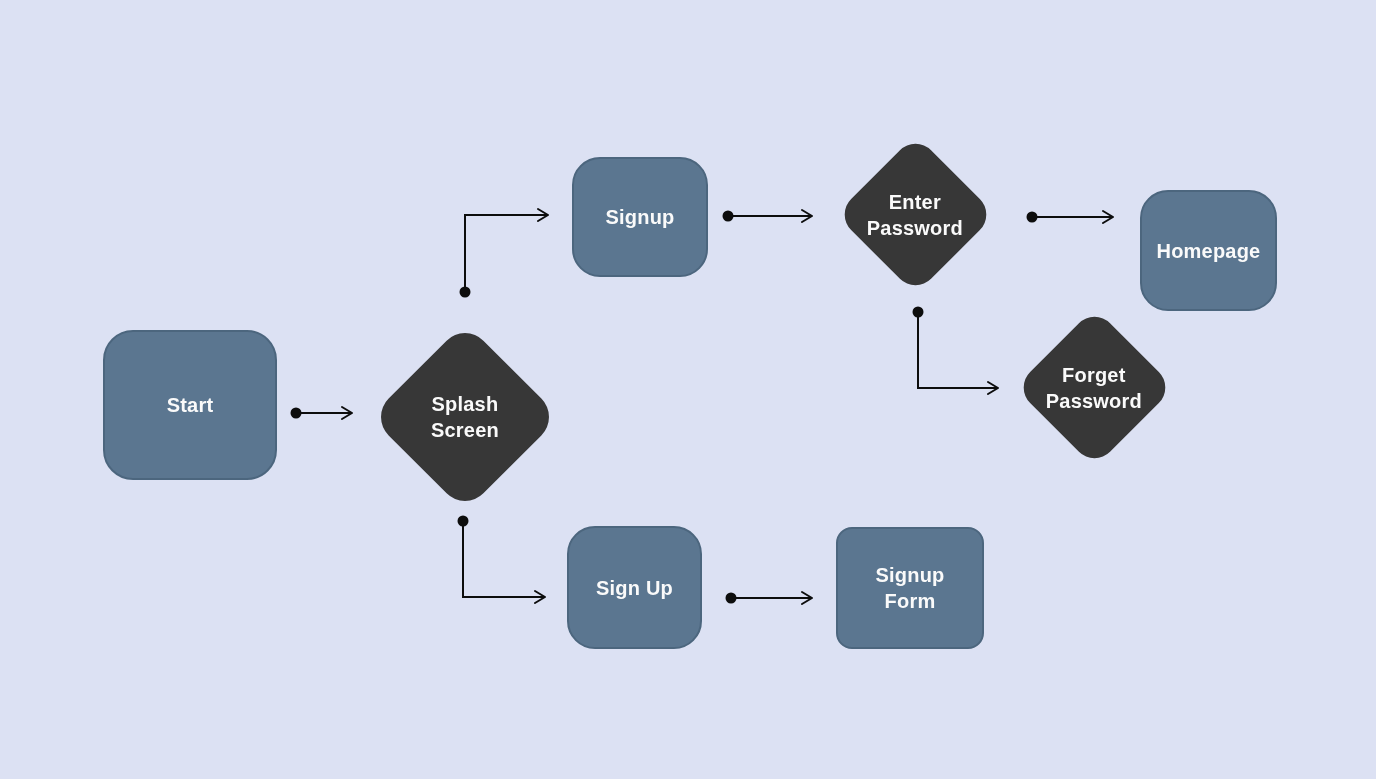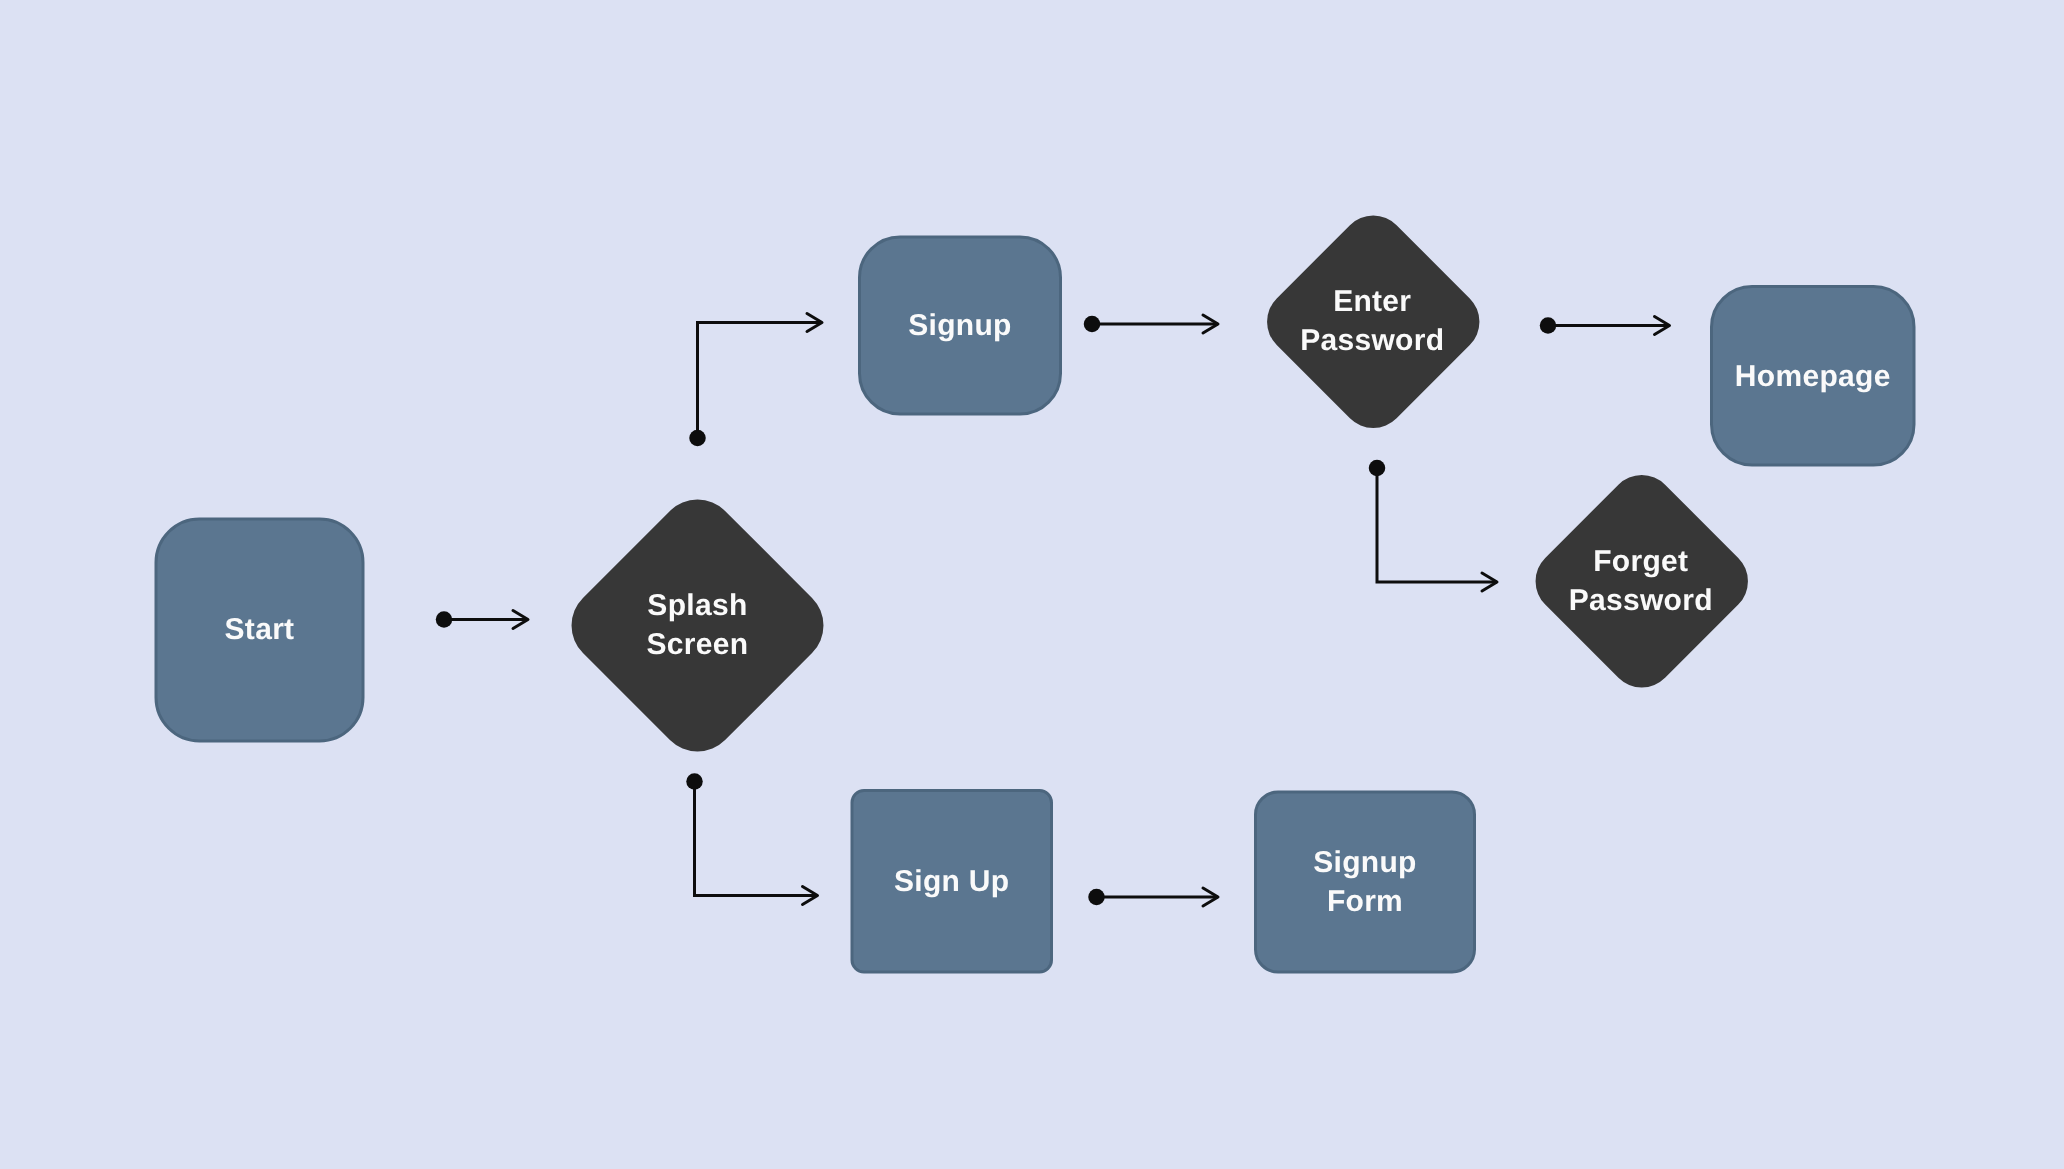--- a/index.html
+++ b/index.html
@@ -53,27 +53,27 @@
     background: var(--process-fill);
     border: 2px solid var(--process-border);
   }
   .decision {
     background: var(--decision-fill);
     transform: rotate(45deg);
   }
   .decision .label { transform: rotate(-45deg); }
 
   
-  .pos-start        { left: 103px;  top: 345px; width: 140px; height: 150px; border-radius: 30px; }
+  .pos-start        { left: 103px;  top: 330px; width: 174px; height: 150px; border-radius: 30px; }
   .pos-splash       { left: 398px;  top: 350px; width: 134px; height: 134px; border-radius: 26px; }
   .pos-login        { left: 572px;  top: 157px; width: 136px; height: 120px; border-radius: 28px; }
   .pos-enter        { left: 859px;  top: 158px; width: 113px; height: 113px; border-radius: 22px; }
   .pos-homepage     { left: 1140px; top: 156px; width: 137px; height: 121px; border-radius: 28px; margin-top: 34px; }
   .pos-forget       { left: 1038px; top: 331px; width: 113px; height: 113px; border-radius: 22px; }
-  .pos-signup       { left: 567px;  top: 526px; width: 135px; height: 123px; border-radius: 9px; }
+  .pos-signup       { left: 567px;  top: 526px; width: 135px; height: 123px; border-radius: 28px; }
   .pos-signup-form  { left: 836px;  top: 527px; width: 148px; height: 122px; border-radius: 16px; }
 </style>
 </head>
 <body>
 
 <div class="canvas">
 
   <svg class="connector-layer" viewBox="0 0 1376 779" xmlns="http://www.w3.org/2000/svg">
     <defs>
       <marker id="dot" markerUnits="userSpaceOnUse" markerWidth="14" markerHeight="14" refX="7" refY="7">

